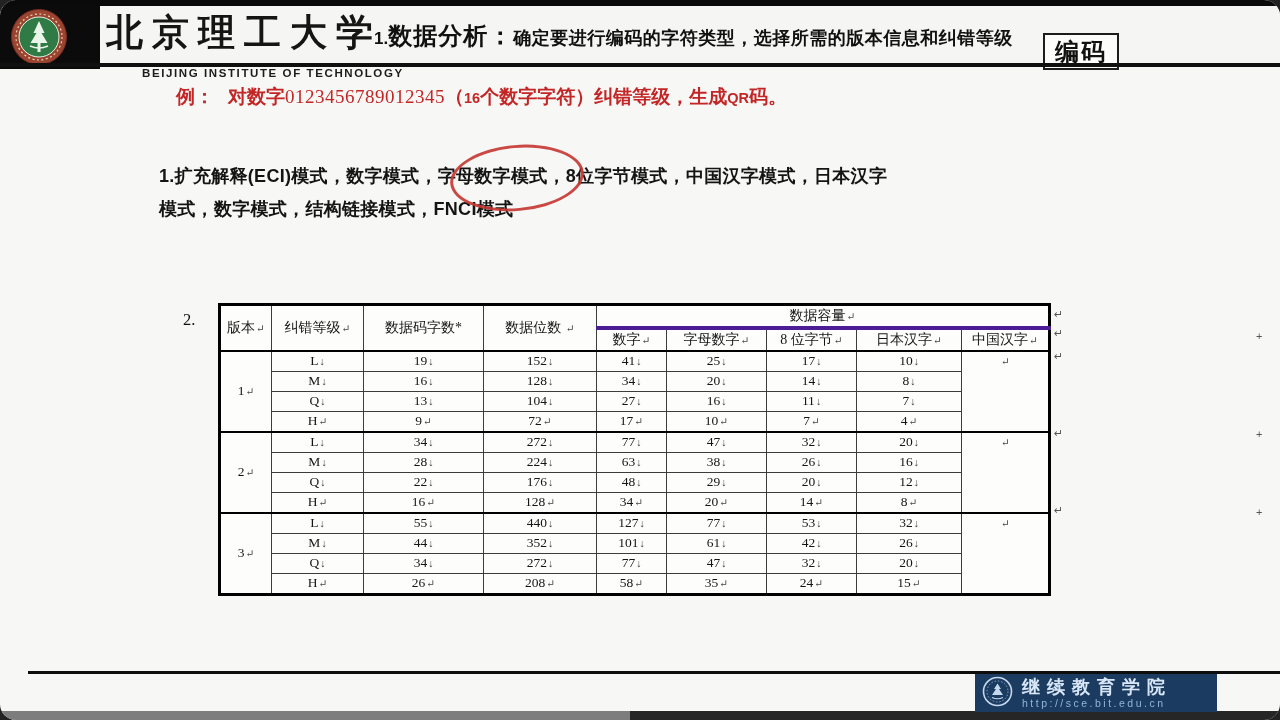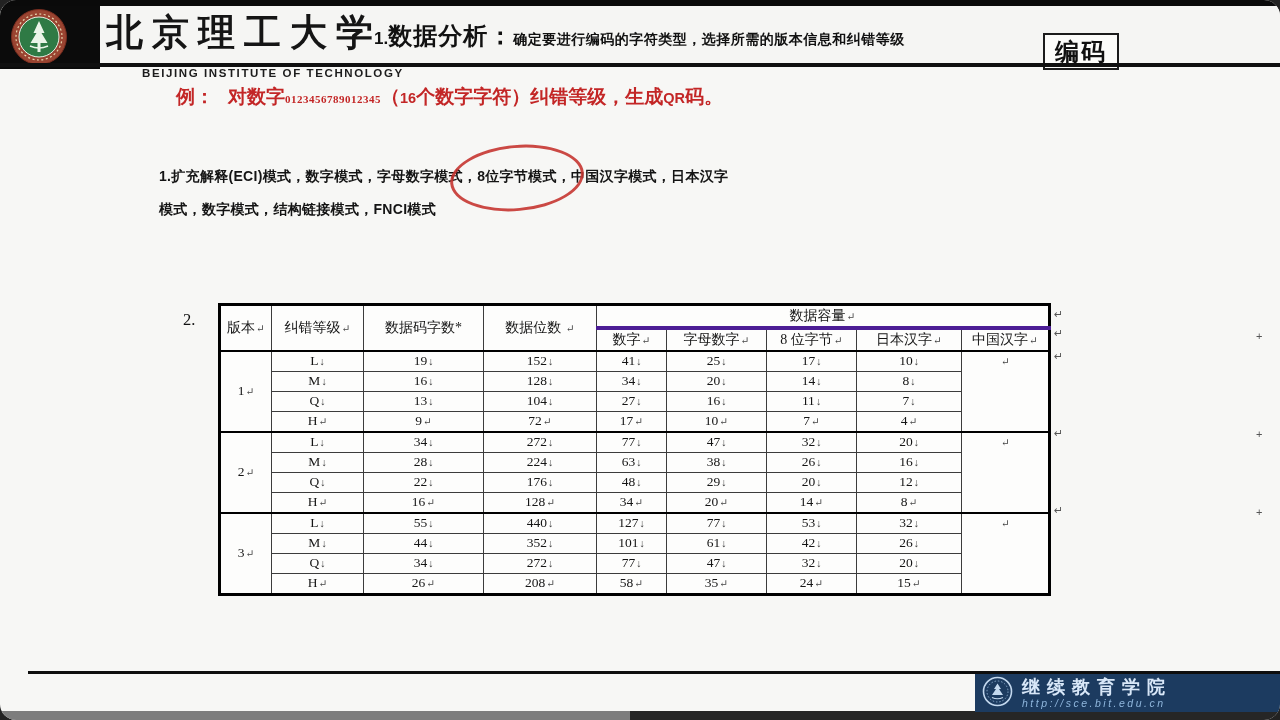--- a/index.html
+++ b/index.html
@@ -11,35 +11,35 @@
   .header{position:absolute;left:0;top:6px;width:1280px;height:57px;background:#f5f5f3;}
   .logo-patch{position:absolute;left:0;top:0;width:100px;height:63px;background:#0b0b0b;}
   .bit-logo{position:absolute;left:10px;top:2px;}
   .univ{position:absolute;left:106px;top:8px;line-height:1;}
   .univ-cn{font-family:"Liberation Serif","DejaVu Serif",serif;font-weight:900;font-size:37px;
            letter-spacing:9px;color:#151515;white-space:nowrap;}
   .univ-en{font-size:11.5px;font-weight:700;letter-spacing:1.6px;color:#1c1c1c;margin-top:17px;padding-left:36px;}
   .step{position:absolute;left:374px;top:14px;display:flex;align-items:baseline;white-space:nowrap;}
   .step-num{font-size:17px;font-weight:600;}
   .step-title{font-size:24px;font-weight:700;letter-spacing:1px;text-align:center;}
-  .step-desc{font-size:14px;font-weight:600;letter-spacing:0.5px;}
+  .step-desc{font-size:18px;font-weight:600;letter-spacing:0.5px;}
   .code-badge{position:absolute;left:1043px;top:27px;width:72px;height:33px;border:2px solid #1c1c1c;
               background:#fcfcfa;display:flex;align-items:center;justify-content:center;
               font-size:24px;font-weight:700;letter-spacing:2px;}
   .header-sep{position:absolute;left:0;top:63px;width:1280px;height:4px;background:#101010;}
 
   
   .example{position:absolute;left:176px;top:84px;color:#c32626;font-weight:700;
            font-size:19px;white-space:nowrap;}
   .example .lbl{margin-right:14px;}
   .example .sm{font-size:14.5px;font-weight:600;}
-  .example .digits{font-family:"Liberation Serif","DejaVu Serif",serif;font-size:11px;font-weight:700;letter-spacing:0.5px;}
-
-  
-  .modes{position:absolute;left:159px;top:160px;width:965px;font-size:14px;font-weight:700;
+  .example .digits{font-family:"Liberation Serif","DejaVu Serif",serif;font-size:19px;font-weight:400;letter-spacing:0.5px;}
+
+  
+  .modes{position:absolute;left:159px;top:160px;width:965px;font-size:18px;font-weight:700;
          line-height:33px;letter-spacing:0.3px;color:#141414;}
 
   .red-ellipse{position:absolute;left:450px;top:145px;width:128px;height:60px;
                border:3px solid #c53531;border-radius:50%;transform:rotate(-5deg);opacity:0.9;}
 
   
   .tbl-label{position:absolute;left:183px;top:310px;font-size:16.5px;
              font-family:"Liberation Serif","DejaVu Serif",serif;}
   table.cap{position:absolute;left:218px;top:303px;border-collapse:collapse;table-layout:fixed;
             background:#fdfdfc;font-family:"Liberation Serif","DejaVu Serif",serif;
@@ -61,26 +61,26 @@
             font-family:"DejaVu Sans",sans-serif;}
   .row-mark.m0{top:308px}.row-mark.m1{top:327px}.row-mark.m2{top:350px}
   .row-mark.m3{top:427px}.row-mark.m4{top:504px}
   .edge-mark{position:absolute;left:1256px;font-size:11px;color:#555;}
   .edge-mark.e0{top:330px}.edge-mark.e1{top:428px}.edge-mark.e2{top:506px}
 
   
   .bottom-line{position:absolute;left:28px;top:671px;width:1252px;height:3px;background:#0e0e0e;}
   .bottom-strip-l{position:absolute;left:0;top:711px;width:630px;height:9px;background:#7d7d7d;}
   .bottom-strip-r{position:absolute;left:630px;top:711px;width:650px;height:9px;background:#262626;}
-  .banner{position:absolute;left:975px;top:674px;width:305px;height:38px;background:#1c3b60;
+  .banner{position:absolute;left:975px;top:674px;width:242px;height:38px;background:#1c3b60;
           display:flex;align-items:center;gap:9px;padding-left:7px;box-sizing:border-box;}
   .banner-text{line-height:1;}
   .school{font-family:"Liberation Serif","DejaVu Serif",serif;font-weight:700;font-size:18px;
           letter-spacing:7px;color:#d8e7f8;white-space:nowrap;}
-  .url{font-style:italic;font-size:10.5px;letter-spacing:2.5px;color:#8fb6dc;margin-top:2px;}
+  .url{font-size:10.5px;letter-spacing:2.5px;color:#8fb6dc;margin-top:2px;}
 </style>
 </head>
 <body>
 
 <div class="screen">
 
   <div class="top-black"></div>
   <div class="header">
     <div class="logo-patch"></div>
     <div class="bit-logo">

